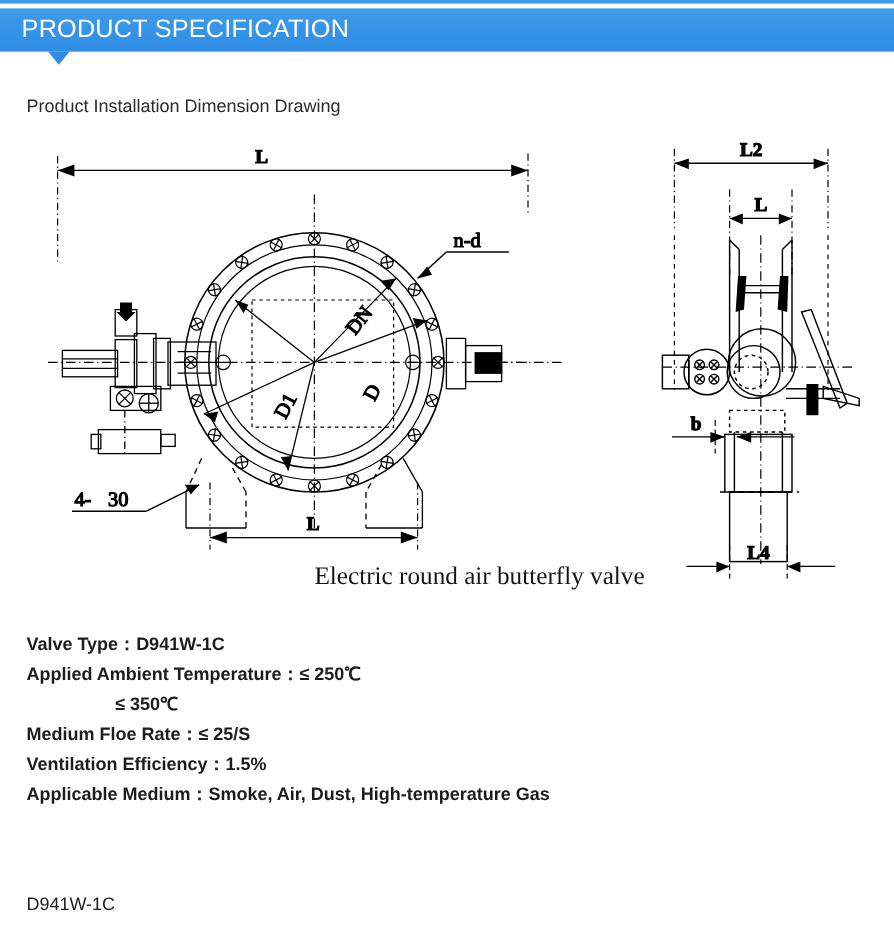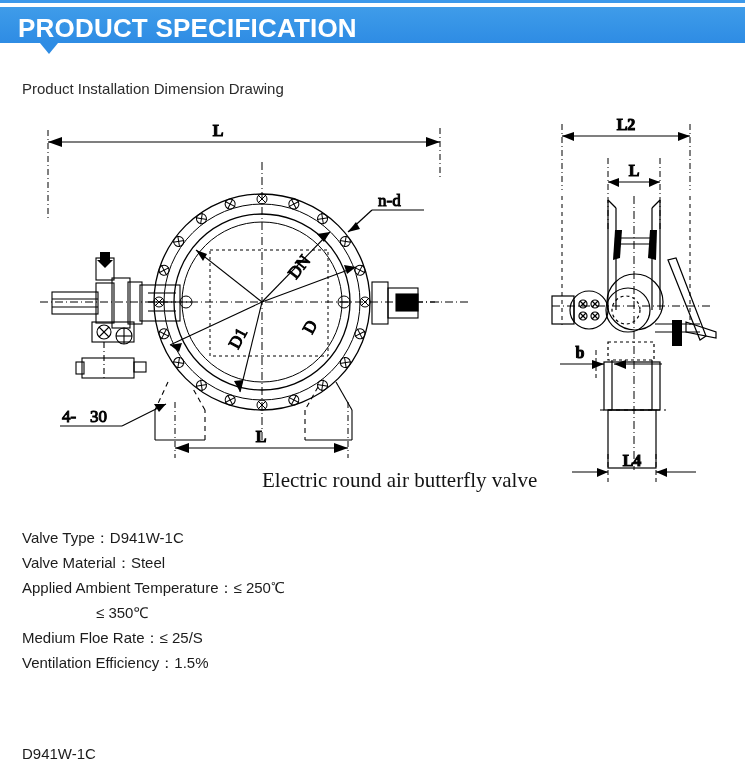--- a/index.html
+++ b/index.html
@@ -25,22 +25,22 @@
   .banner {
     position: absolute;
     top: 7px; left: 0;
     width: 745px; height: 36px;
     background: linear-gradient(180deg, #3f9ce9 0%, #2e8ce4 100%);
   }
   .banner-title {
     position: absolute;
     left: 18px; top: 6px;
     color: #ffffff;
-    font-size: 26px;
-    font-weight: bold;
+    font-size: 21px;
+    font-weight: normal;
     letter-spacing: 0.2px;
     white-space: nowrap;
   }
   .banner-pointer {
     position: absolute;
     top: 43px; left: 40px;
     width: 0; height: 0;
     border-left: 9px solid transparent;
     border-right: 9px solid transparent;
     border-top: 11px solid #2e8ce4;
@@ -70,20 +70,21 @@
     font-size: 21px;
     color: #141414;
     white-space: nowrap;
   }
 
   
   .specs {
     position: absolute;
     left: 22px; top: 525px;
     width: 700px;
+    font-weight: bold;
   }
   .spec-line {
     font-size: 15px;
     color: #1c1c1c;
     line-height: 25px;
     white-space: nowrap;
   }
   .spec-line.indent { padding-left: 74px; }
 
   .model-footer {
@@ -418,29 +419,29 @@
 </svg>
 </div>
 
 <div class="caption">Electric round air butterfly valve</div>
 
 <div class="specs">
   <div class="spec-line">
     <span>Valve Type：</span><span>D941W-1C</span>
   </div>
   <div class="spec-line">
-    <span>Valve Material：</span><span>Steel</span>
-  </div>
-  <div class="spec-line">
     <span>Applied Ambient Temperature：</span><span>≤ 250℃</span>
   </div>
   <div class="spec-line indent">
     <span>≤ 350℃</span>
   </div>
   <div class="spec-line">
     <span>Medium Floe Rate：</span><span>≤ 25/S</span>
   </div>
   <div class="spec-line">
     <span>Ventilation Efficiency：</span><span>1.5%</span>
   </div>
+  <div class="spec-line">
+    <span>Applicable Medium：</span><span>Smoke, Air, Dust, High-temperature Gas</span>
+  </div>
 </div>
 
 <div class="model-footer">D941W-1C</div>
 
 </body></html>

